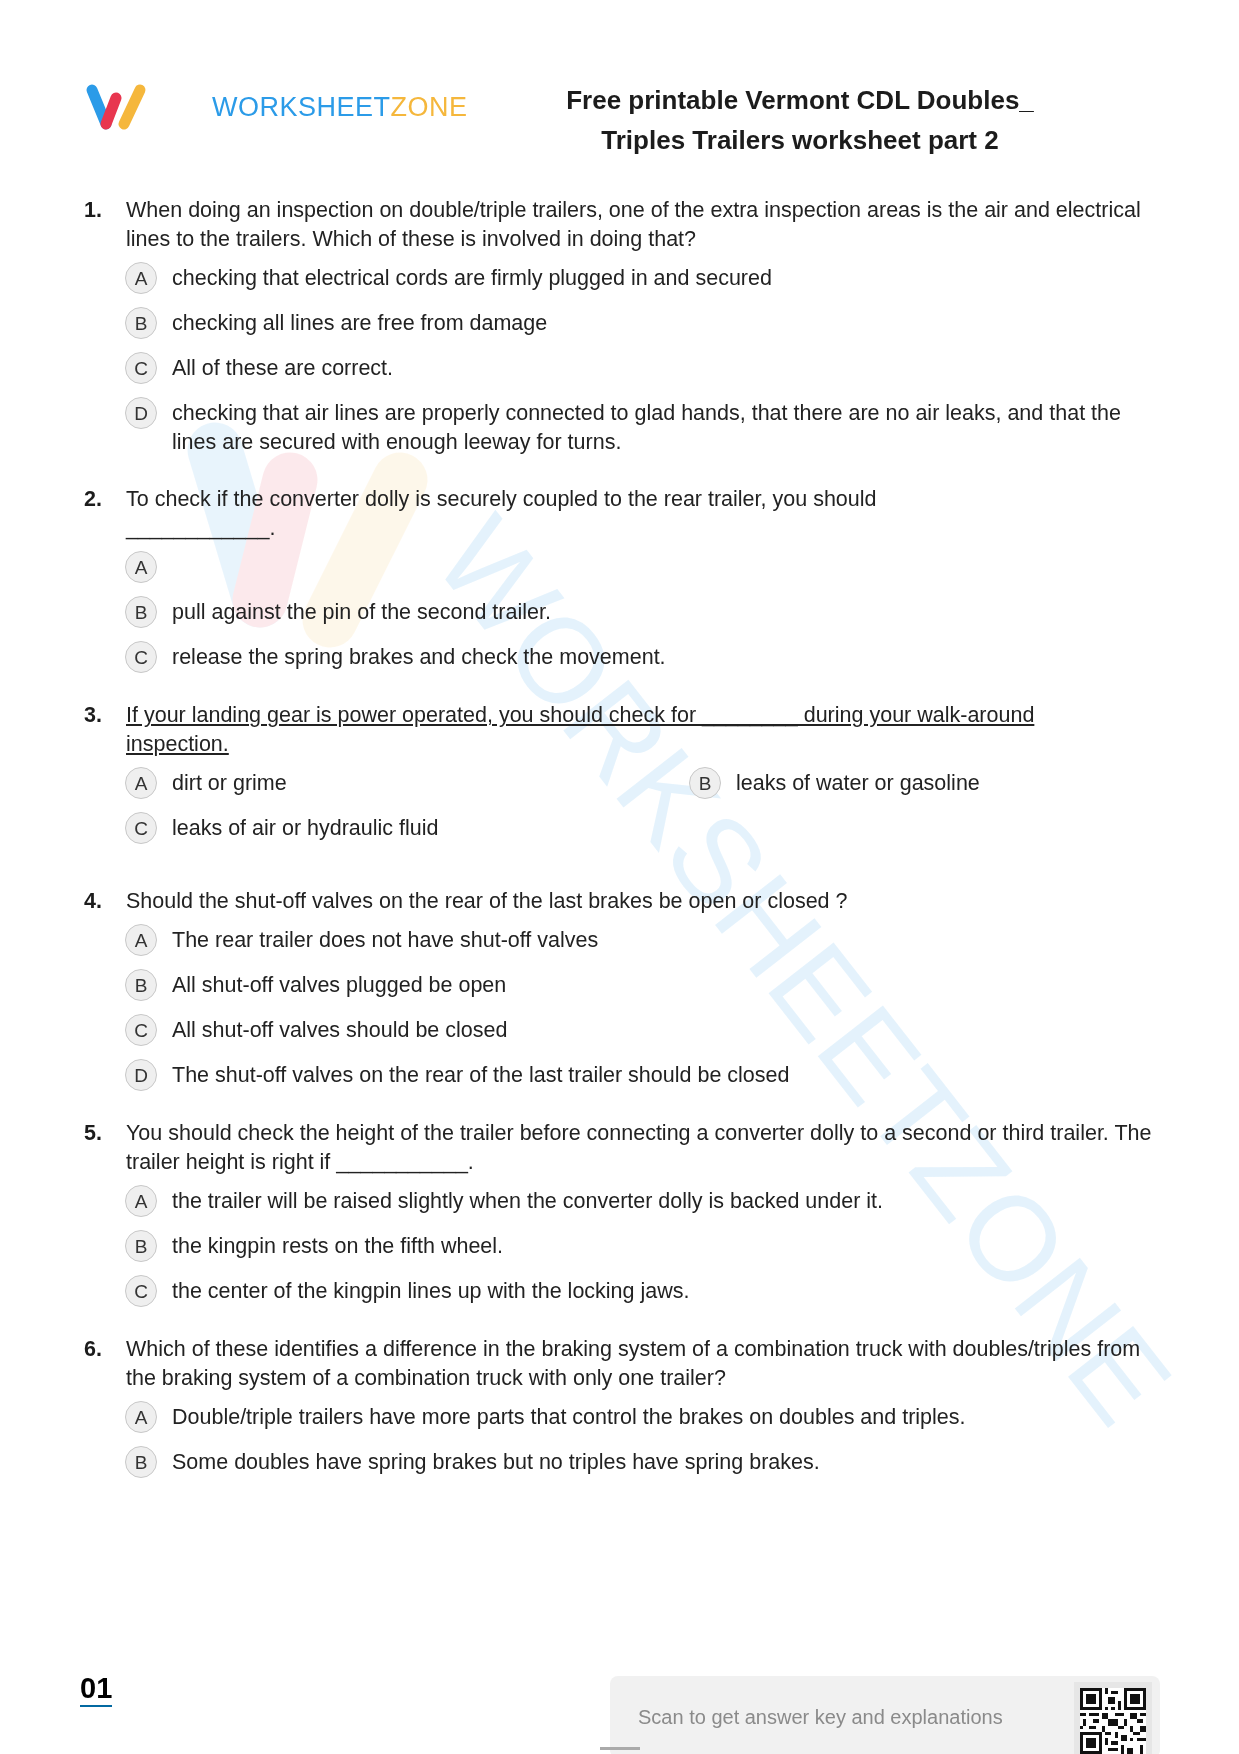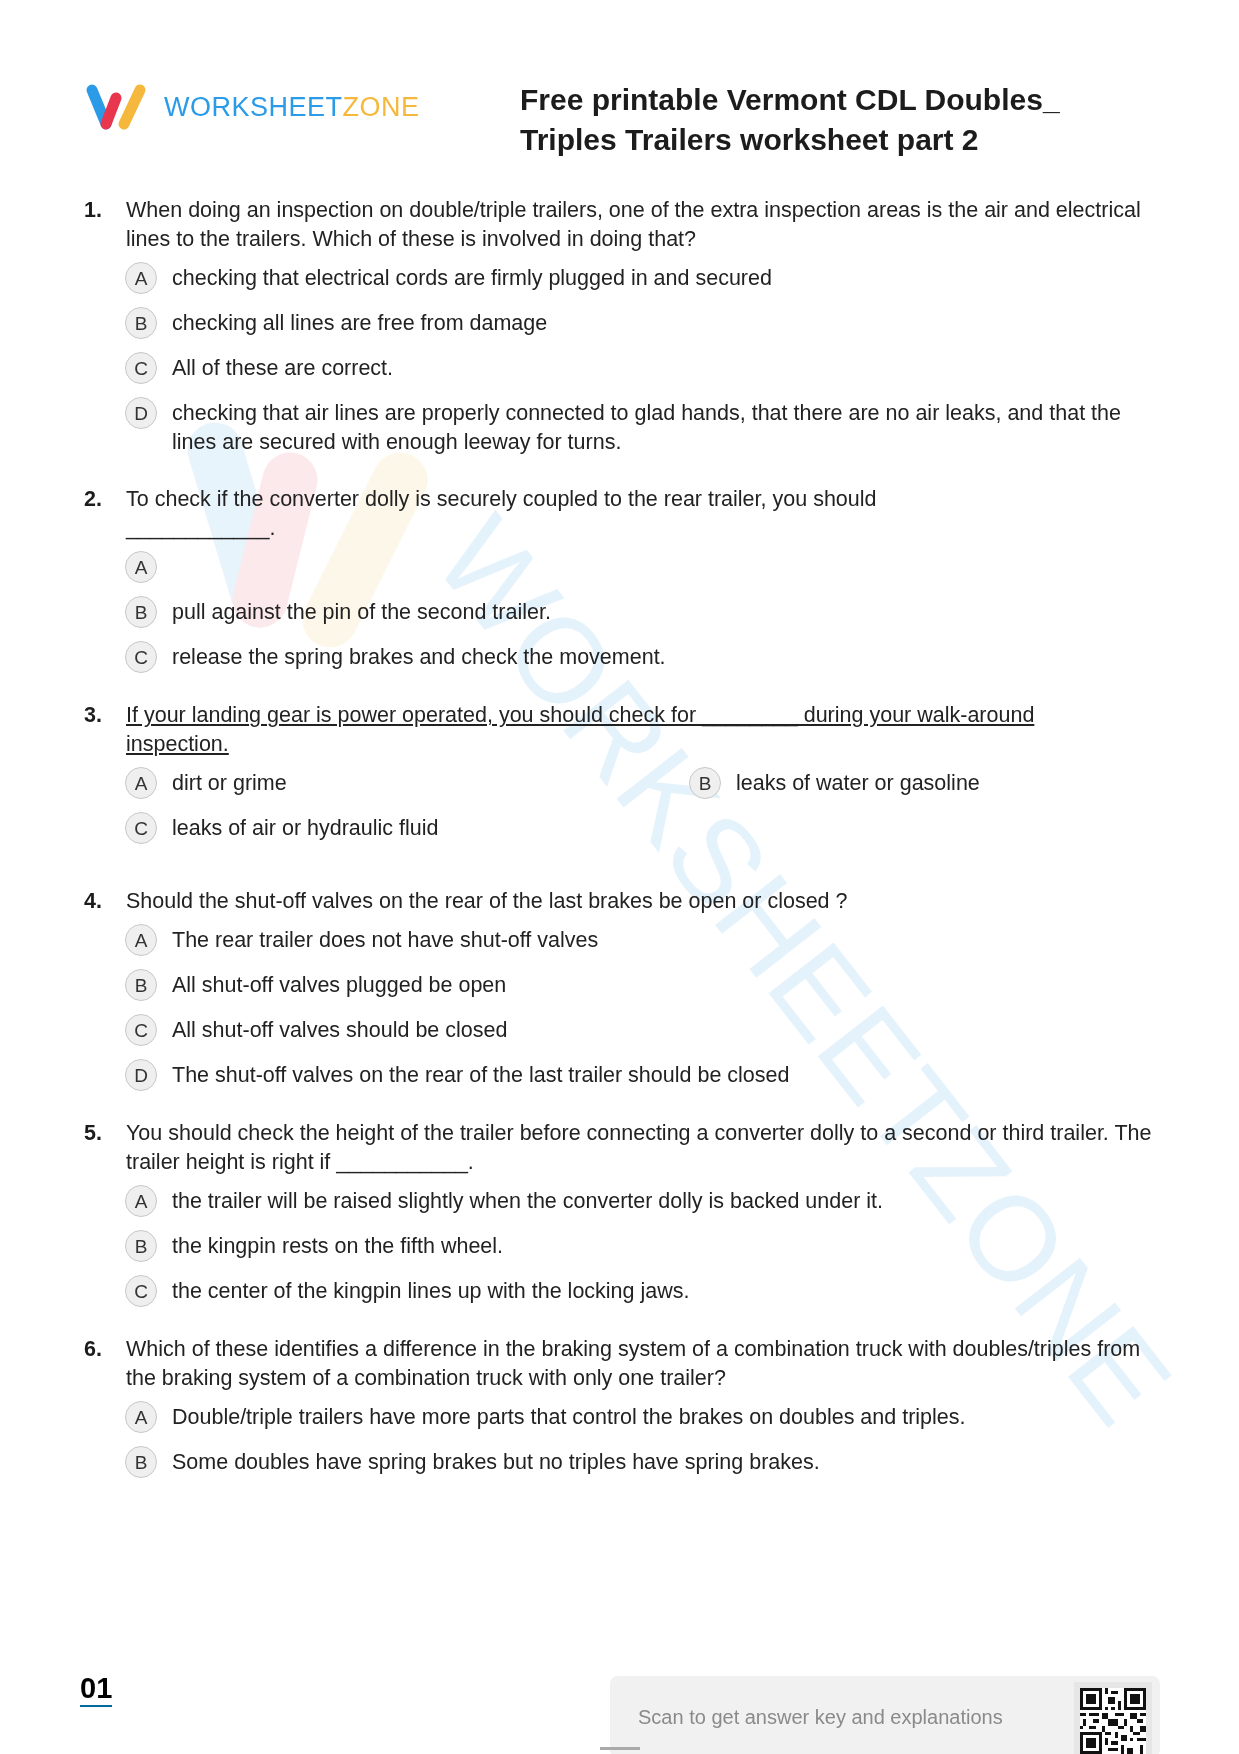--- a/index.html
+++ b/index.html
@@ -4,24 +4,24 @@
 <style>
   html, body { margin: 0; padding: 0; background: #ffffff; }
   body { width: 1239px; height: 1754px; position: relative; overflow: hidden;
          font-family: "Liberation Sans", "DejaVu Sans", sans-serif; color: #1f1f1f; }
   .page { position: absolute; left: 0; top: 0; width: 1239px; height: 1754px; }
 
   
   .logo { position: absolute; left: 84px; top: 82px; height: 50px; display: flex; align-items: center; }
   .logo svg { display: block; }
   .logo-text { margin-left: 14px; font-size: 27px; font-weight: 400; letter-spacing: 0.5px; }
-  .logo-text .w { color: #2b9be8; }
+  .logo-text .w { color: #2b9be8; margin-left: 48px; }
   .logo-text .z { color: #f5b73c; }
-  .title { position: absolute; left: 520px; top: 80px; width: 560px; 
-           font-size: 30px; font-weight: 700; line-height: 40px; color: #1c1c1c; }
+  .title { position: absolute; left: 520px; top: 80px; width: 560px; text-align: center;
+           font-size: 26px; font-weight: 700; line-height: 40px; color: #1c1c1c; }
 
   
   .watermark { position: absolute; left: 0; top: 0; width: 1239px; height: 1754px; pointer-events: none; }
 
   
   .questions { position: absolute; left: 84px; top: 196px; width: 1080px; }
   .q { position: relative; margin-bottom: 28px; }
   .q-head { display: flex; font-size: 21.5px; line-height: 29px; }
   .q-num { width: 42px; flex: none; font-weight: 700; color: #1c1c1c; }
   .q-text { flex: 1; color: #222; }

